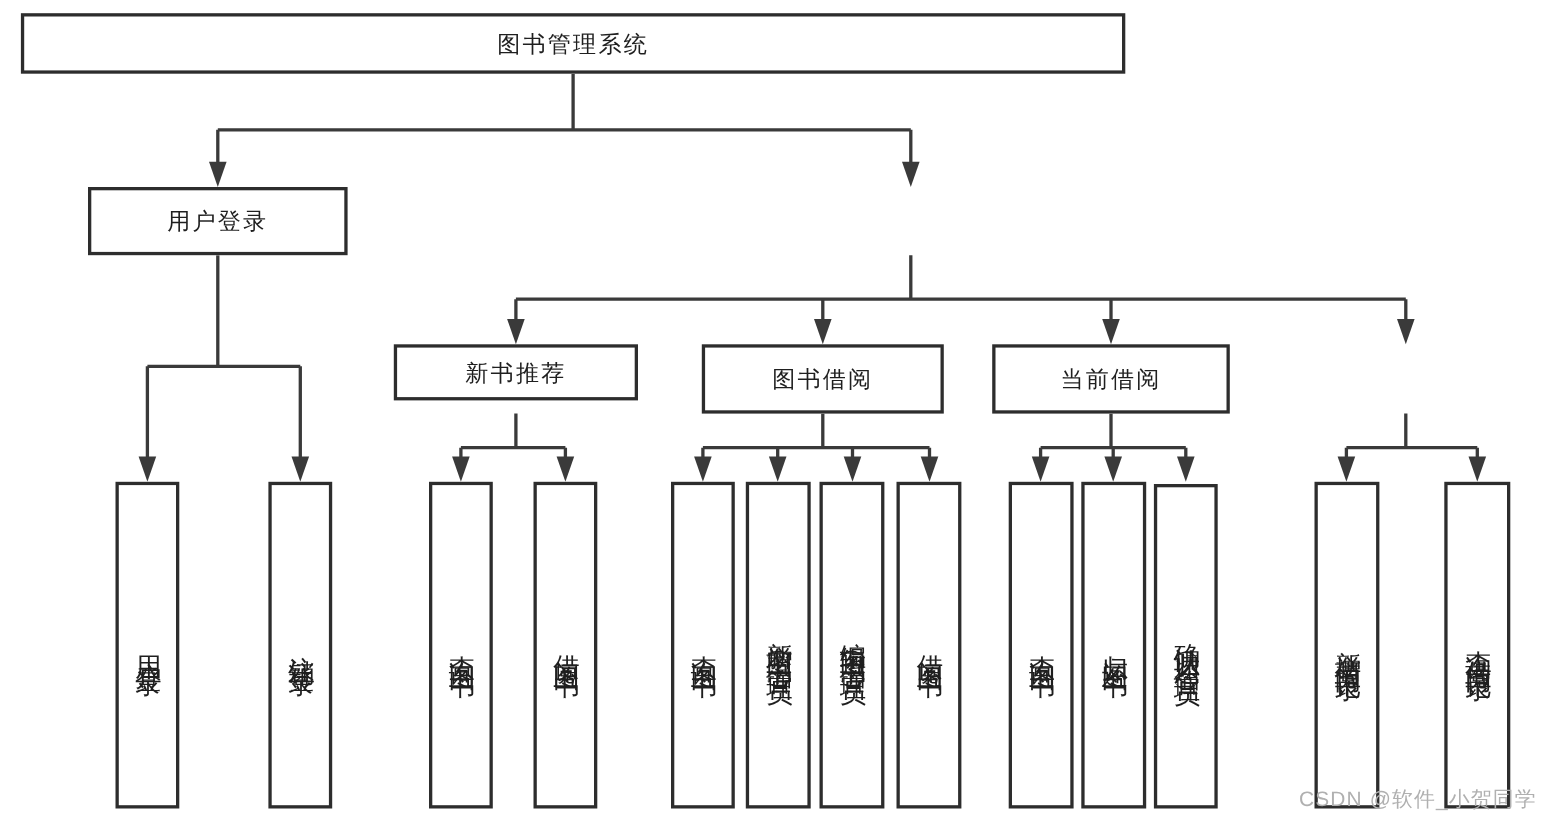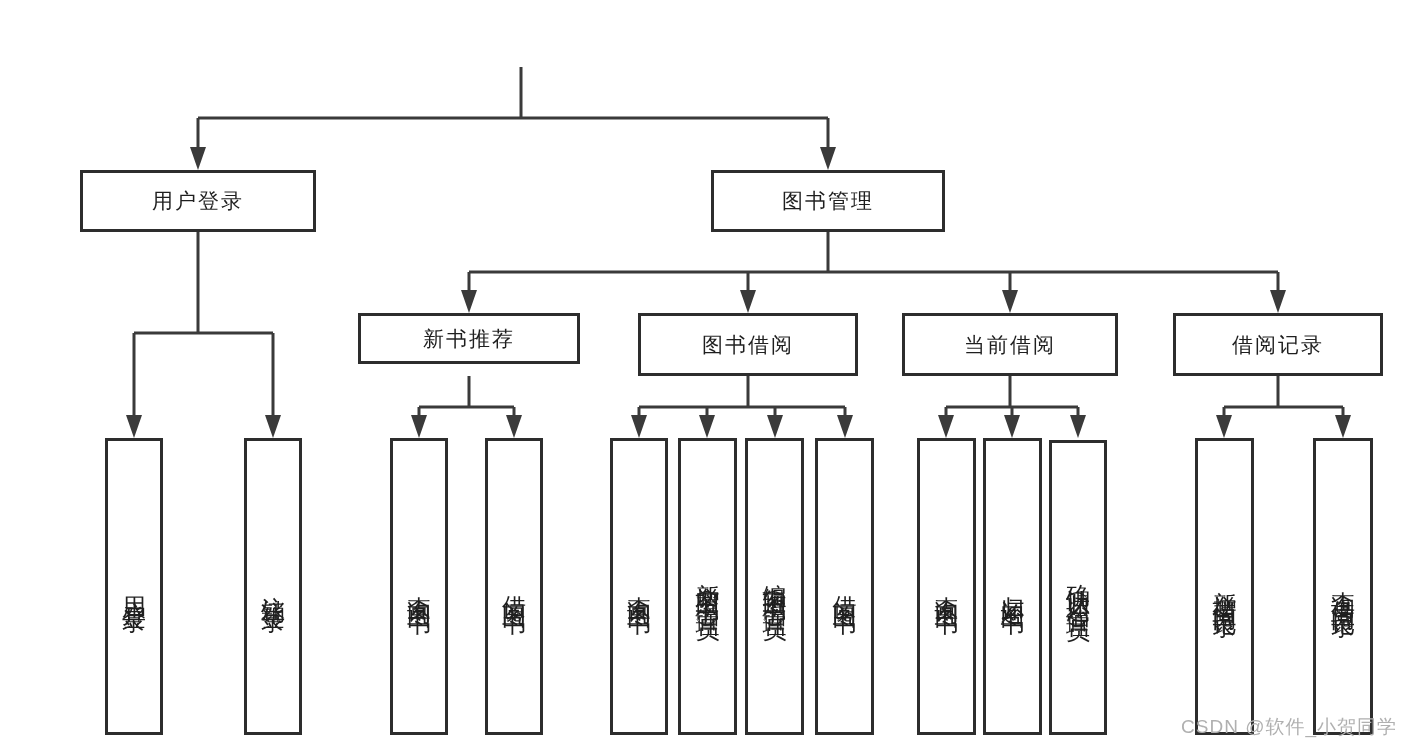--- a/index.html
+++ b/index.html
@@ -66,28 +66,27 @@
     <path class="connector" d="M1010,376 V407 M946,407 H1078 M946,407 V420 M1012,407 V420 M1078,407 V420"></path>
     <polygon class="arrowhead" points="938,415 954,415 946,438"></polygon>
     <polygon class="arrowhead" points="1004,415 1020,415 1012,438"></polygon>
     <polygon class="arrowhead" points="1070,415 1086,415 1078,438"></polygon>
 
     <path class="connector" d="M1278,376 V407 M1224,407 H1343 M1224,407 V420 M1343,407 V420"></path>
     <polygon class="arrowhead" points="1216,415 1232,415 1224,438"></polygon>
     <polygon class="arrowhead" points="1335,415 1351,415 1343,438"></polygon>
   </svg>
 
+  <div class="node h" style="left:19px;top:12px;width:1004px;height:55px">图书管理系统</div>
 
   <div class="node h" style="left:80px;top:170px;width:236px;height:62px">用户登录</div>
-  <div class="node h" style="left:711px;top:170px;width:234px;height:62px">图书管理</div>
 
   <div class="node h" style="left:358px;top:313px;width:222px;height:51px">新书推荐</div>
   <div class="node h" style="left:902px;top:313px;width:216px;height:63px">当前借阅</div>
   <div class="node h" style="left:638px;top:313px;width:220px;height:63px">图书借阅</div>
-  <div class="node h" style="left:1173px;top:313px;width:210px;height:63px">借阅记录</div>
 
   <div class="node v" style="left:105px;top:438px;width:58px;height:297px">用户登录</div>
   <div class="node v" style="left:244px;top:438px;width:58px;height:297px">注销登录</div>
 
   <div class="node v" style="left:390px;top:438px;width:58px;height:297px">查询图书</div>
   <div class="node v" style="left:485px;top:438px;width:58px;height:297px">借阅图书</div>
 
   <div class="node v" style="left:610px;top:438px;width:58px;height:297px">查询图书</div>
   <div class="node v" style="left:678px;top:438px;width:59px;height:297px">新增图书（管理员）</div>
   <div class="node v" style="left:745px;top:438px;width:59px;height:297px">编辑图书（管理员）</div>

